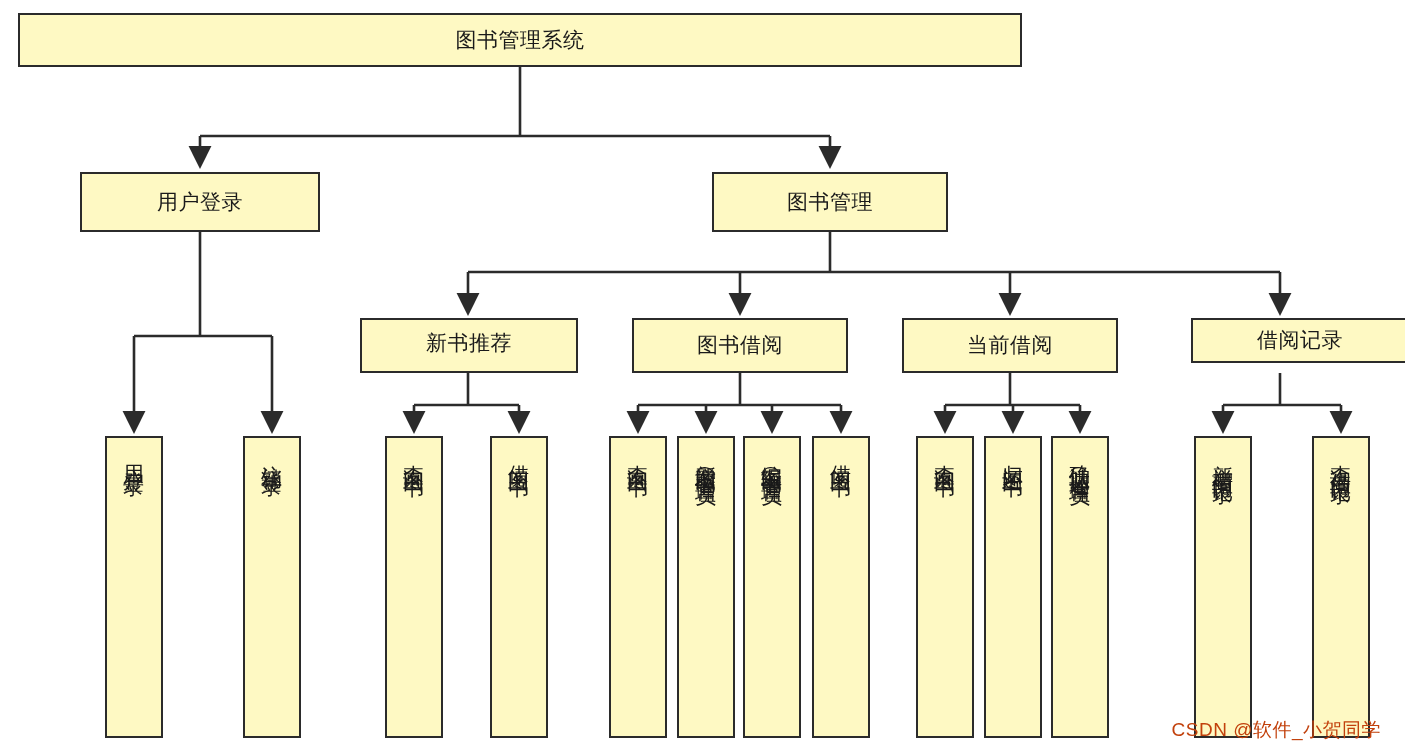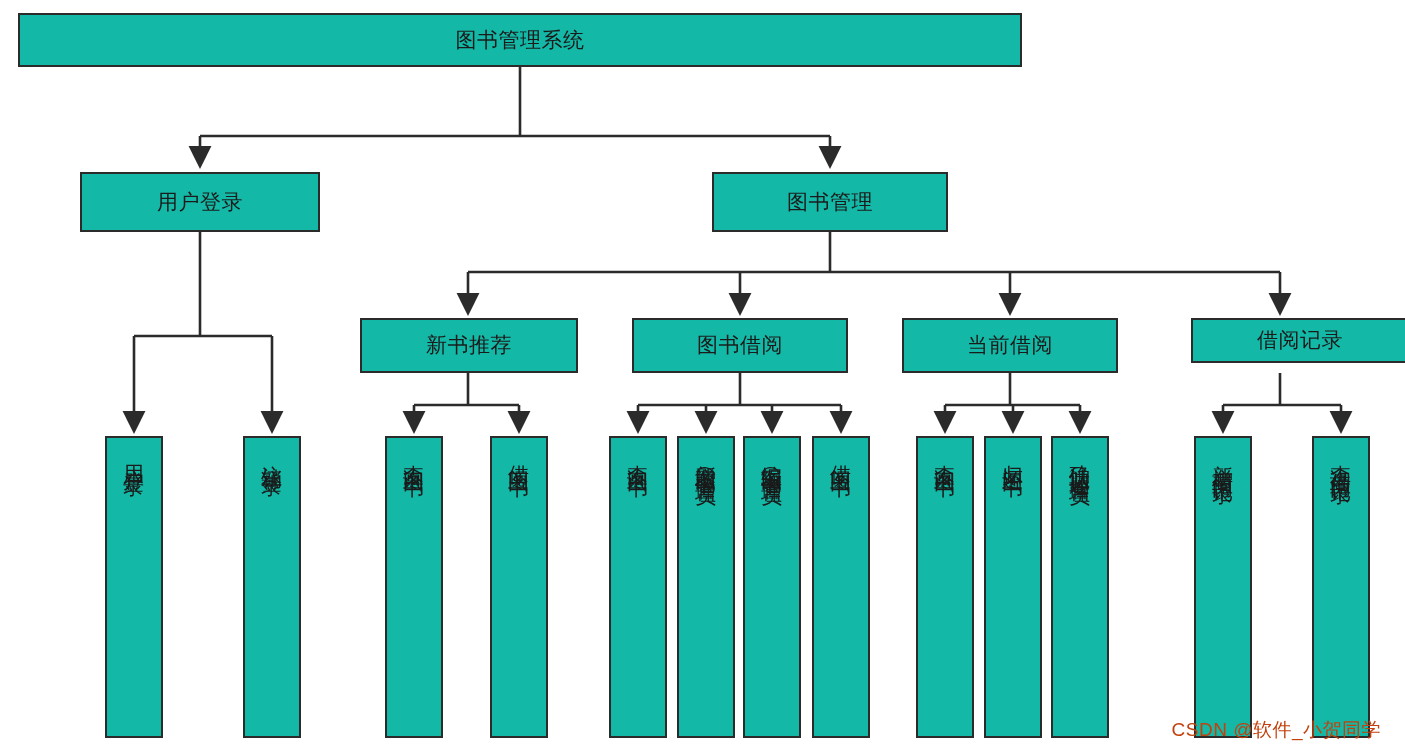--- a/index.html
+++ b/index.html
@@ -14,21 +14,21 @@
     position: relative;
     width: 1405px;
     height: 747px;
     background: #ffffff;
     overflow: hidden;
   }
   .node {
     position: absolute;
     box-sizing: border-box;
     border: 2.5px solid #2b2b2b;
-    background: #14b8a6;
+    background: #fef9c3;
     display: flex;
     align-items: center;
     justify-content: center;
     color: #1a1a1a;
   }
   .node .label {
     font-size: 21px;
     line-height: 1.15;
     letter-spacing: 0.5px;
     white-space: nowrap;
@@ -127,21 +127,21 @@
     <span class="label">图书管理系统</span>
   </div>
 
   <div class="node" style="left:80px; top:172px; width:240px; height:60px;">
     <span class="label">用户登录</span>
   </div>
   <div class="node" style="left:712px; top:172px; width:236px; height:60px;">
     <span class="label">图书管理</span>
   </div>
 
-  <div class="node" style="left:360px; top:318px; width:218px; height:55px;">
+  <div class="node" style="left:360px; top:318px; width:218px; height:55px;font-family:Liberation Mono, monospace;">
     <span class="label">新书推荐</span>
   </div>
   <div class="node" style="left:632px; top:318px; width:216px; height:55px;text-align:center;">
     <span class="label">图书借阅</span>
   </div>
   <div class="node" style="left:902px; top:318px; width:216px; height:55px;align-items:center;">
     <span class="label">当前借阅</span>
   </div>
   <div class="node" style="left:1172px; top:318px; width:218px; height:45px;margin-left:19px;">
     <span class="label">借阅记录</span>

